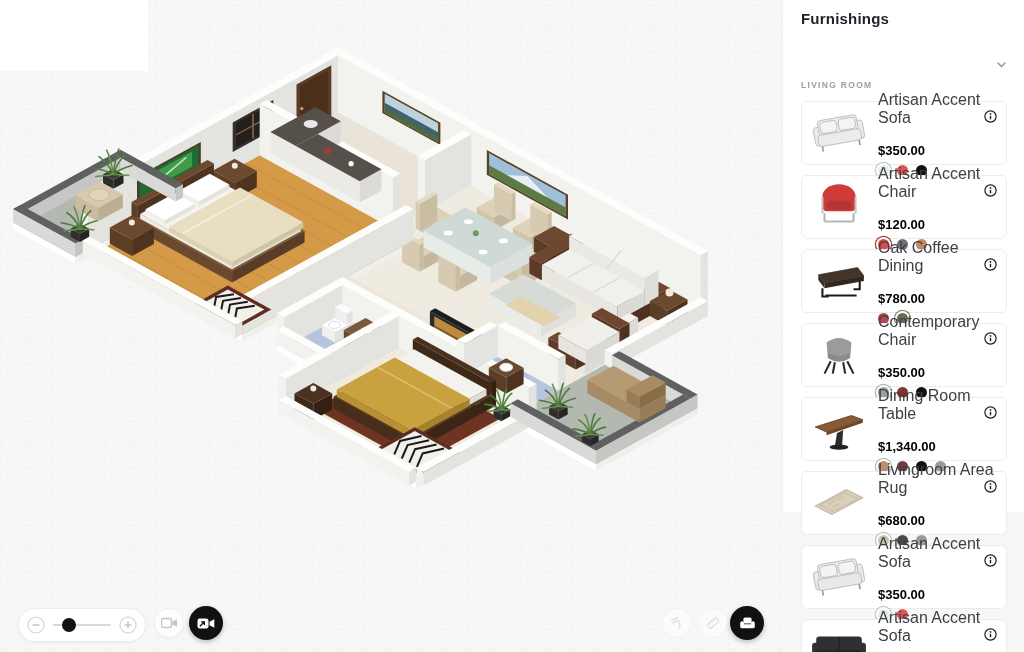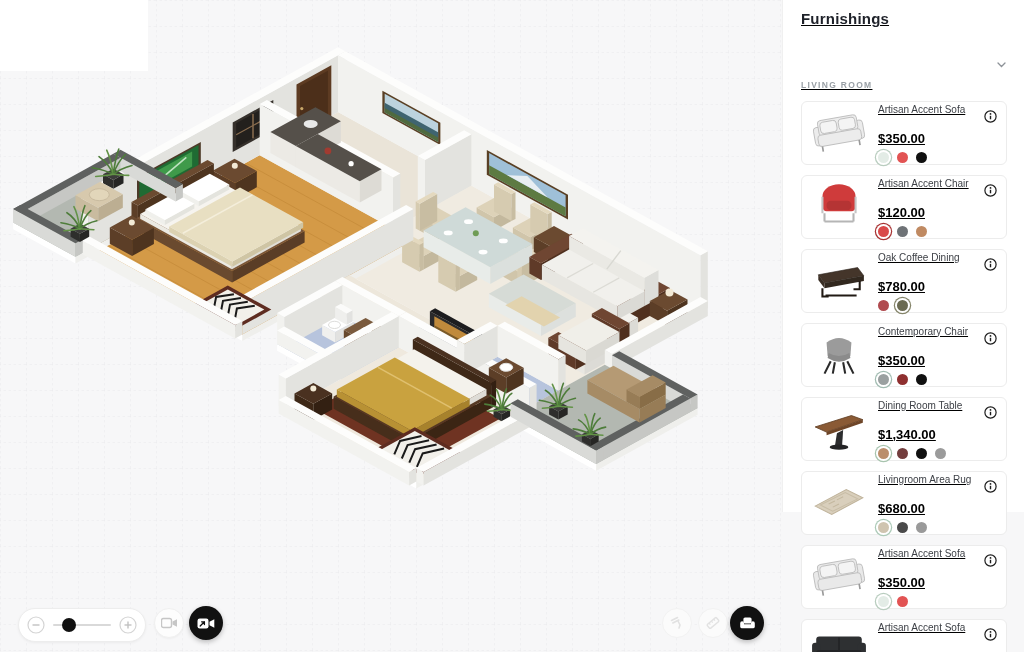--- a/index.html
+++ b/index.html
@@ -19,30 +19,30 @@
   .ztrack { position:relative; flex:1; height:2px; background:#d9d9d9; border-radius:1px; margin:0 8px; }
   .zknob { position:absolute; top:-6px; width:14px; height:14px; background:#111; border-radius:50%; }
   .circlebtn { position:absolute; top:2px; width:30px; height:30px; border-radius:50%;
     display:flex; align-items:center; justify-content:center; cursor:pointer; }
   .circlebtn.light { background:#fdfdfd; border:1px solid #f0f0f0; box-shadow:0 1px 2px rgba(0,0,0,.04); }
   .circlebtn.dark  { background:#111; width:34px; height:34px; top:0; box-shadow:0 2px 5px rgba(0,0,0,.25); }
   .circlebtn.faint { background:#fbfbfb; border:1px solid #f2f2f2; }
 
   
   .sidebar { position:absolute; left:782px; top:0; width:242px; height:512px; background:#fff;
-    border-left:1px solid #f0f0f0; padding:10px 18px 0 18px;text-decoration:underline; }
+    border-left:1px solid #f0f0f0; padding:10px 18px 0 18px; }
   .sb-title { font-size:15px; font-weight:700; color:#1e2129; letter-spacing:.2px; }
   .sb-cat { margin-top:12px; display:flex; align-items:center; justify-content:space-between; cursor:pointer; }
   .sb-cat-label { font-size:8.5px; font-weight:700; letter-spacing:1.3px; color:#9aa0a6;margin-top:41px; }
   .cards { margin-top:11px; }
   .card { position:relative; width:206px; height:64px; border:1px solid #ececec; border-radius:6px;
     background:#fff; margin-bottom:10px; display:flex; align-items:center; padding:4px 8px 4px 6px; cursor:pointer; }
   .thumb { width:62px; height:52px; flex:0 0 auto; display:flex; align-items:center; justify-content:center; }
   .cinfo { margin-left:8px; padding-top:2px; }
-  .cname { font-size:10px; color:#3d4046; }
+  .cname { font-size:16px; color:#3d4046; }
   .cprice { font-size:13px; font-weight:700; color:#000000; margin:16px 0 5px 0; }
   .swatches { display:flex; align-items:center; gap:8px; height:14px; }
   .sw { width:11px; height:11px; border-radius:50%; cursor:pointer; }
   .iicon { position:absolute; top:8px; right:9px; cursor:pointer; }
 </style>
 </head>
 <body>
 
 <div class="canvas">
   <svg class="scene" id="scene" width="782" height="652">

